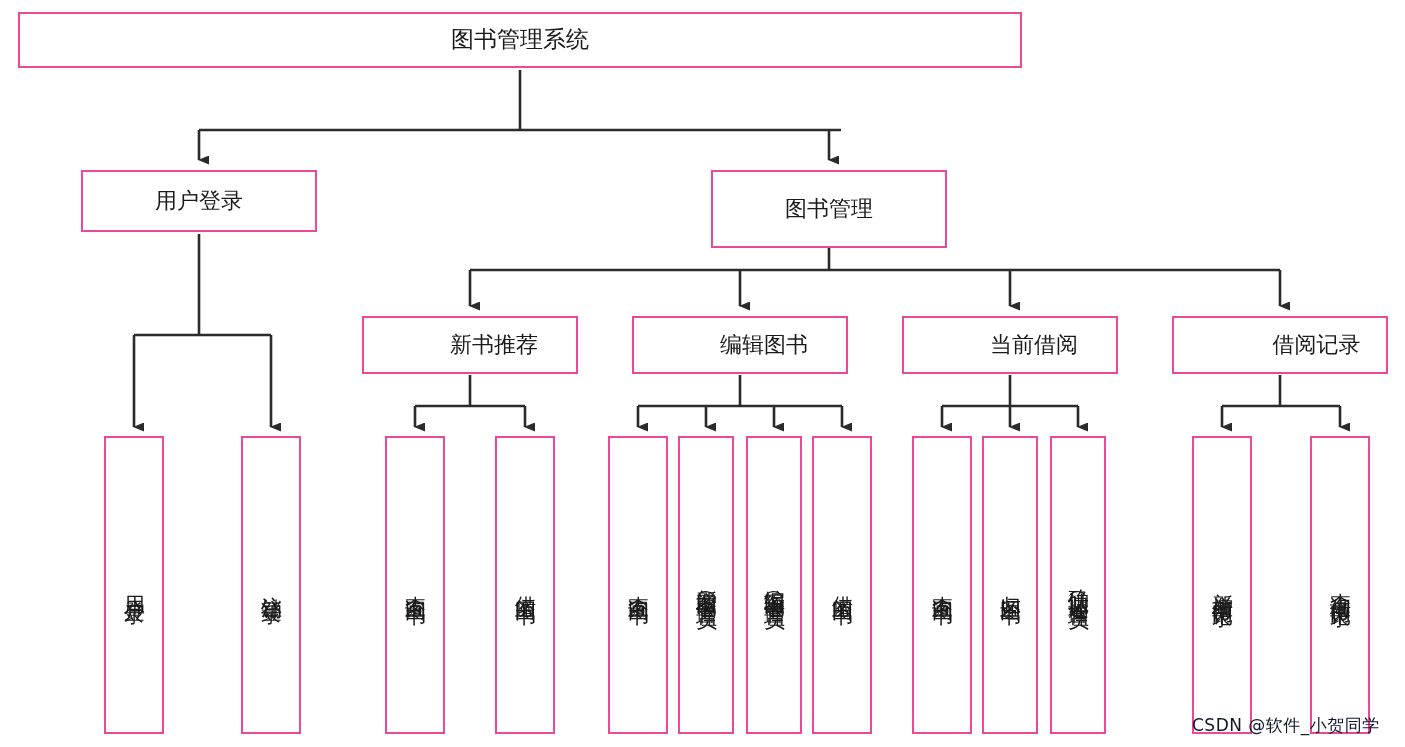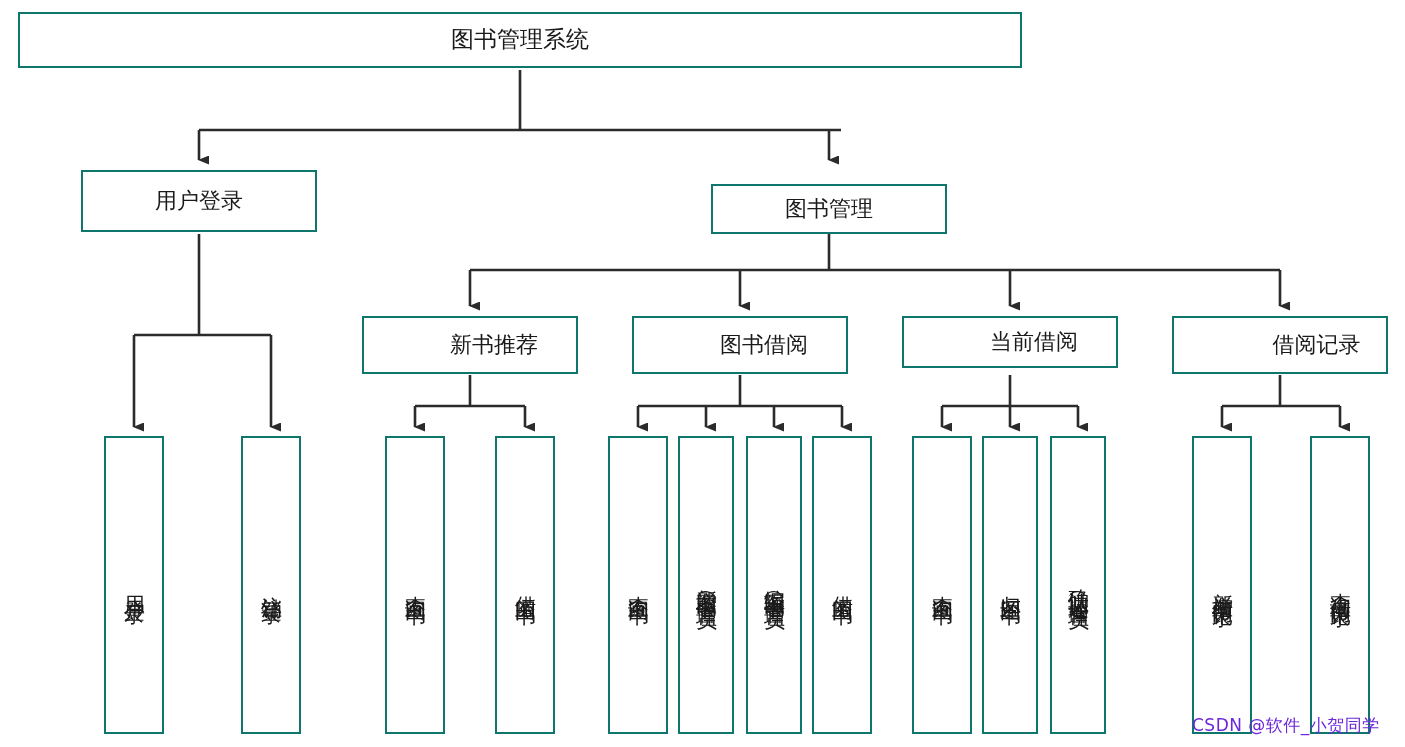--- a/index.html
+++ b/index.html
@@ -20,21 +20,21 @@
   svg.connectors {
     position: absolute;
     left: 0;
     top: 0;
     width: 1405px;
     height: 747px;
   }
   .node {
     position: absolute;
     box-sizing: border-box;
-    border: 2px solid #0f766e;
+    border: 2px solid #ec4899;
     background: #ffffff;
     display: flex;
     align-items: center;
     justify-content: center;
     color: #1a1a1a;
   }
   .node-label {
     display: block;
     text-align: center;
     line-height: 1.18;
@@ -52,21 +52,21 @@
     font-size: 21px;
     letter-spacing: 3px;
     line-height: 1;
     max-height: 276px;
   }
   .watermark {
     position: absolute;
     left: 1192px;
     top: 714px;
     font-size: 17px;
-    color: #6d28d9;
+    color: #0f172a;
     white-space: nowrap;
     letter-spacing: 0.5px;
     pointer-events: none;
   }
 </style>
 </head>
 <body>
 
 <div id="diagram-root">
 
@@ -120,31 +120,31 @@
     </g>
   </svg>
 
   <div class="node level-root" style="left:18px; top:12px; width:1004px; height:56px;">
     <span class="node-label">图书管理系统</span>
   </div>
 
   <div class="node level-2" style="left:81px; top:170px; width:236px; height:62px;">
     <span class="node-label">用户登录</span>
   </div>
-  <div class="node level-2" style="left:711px; top:184px; width:236px; height:50px;">
+  <div class="node level-2" style="left:711px; top:170px; width:236px; height:78px;">
     <span class="node-label">图书管理</span>
   </div>
 
   <div class="node level-3" style="left:362px; top:316px; width:216px; height:58px;">
     <span class="node-label">新书推荐</span>
   </div>
   <div class="node level-3" style="left:632px; top:316px; width:216px; height:58px;">
-    <span class="node-label">图书借阅</span>
+    <span class="node-label">编辑图书</span>
   </div>
-  <div class="node level-3" style="left:902px; top:316px; width:216px; height:52px;">
+  <div class="node level-3" style="left:902px; top:316px; width:216px; height:58px;">
     <span class="node-label">当前借阅</span>
   </div>
   <div class="node level-3" style="left:1172px; top:316px; width:216px; height:58px;padding-left:25px;">
     <span class="node-label">借阅记录</span>
   </div>
 
   <div class="node leaf" style="left:104px; top:436px; width:60px; height:298px;">
     <span class="node-label">用户登录</span>
   </div>
   <div class="node leaf" style="left:241px; top:436px; width:60px; height:298px;">

